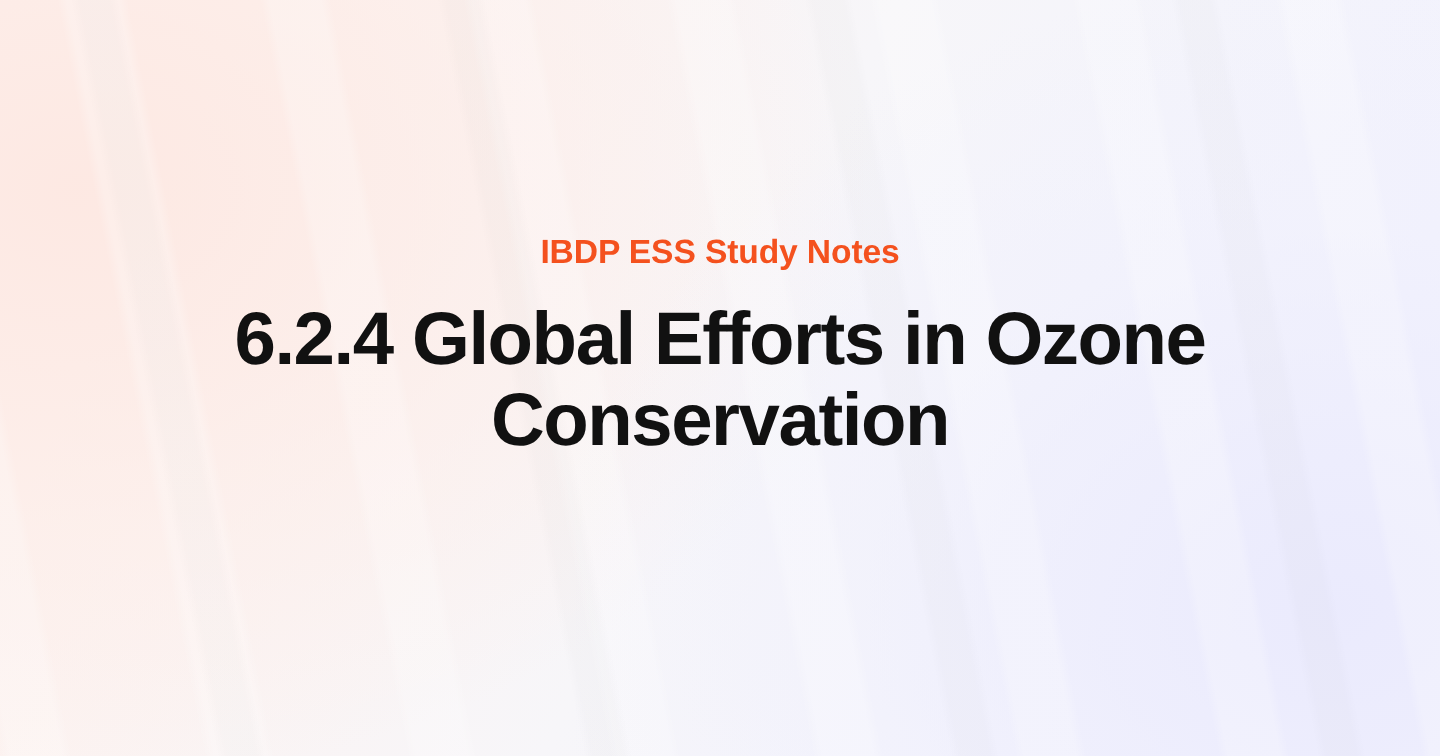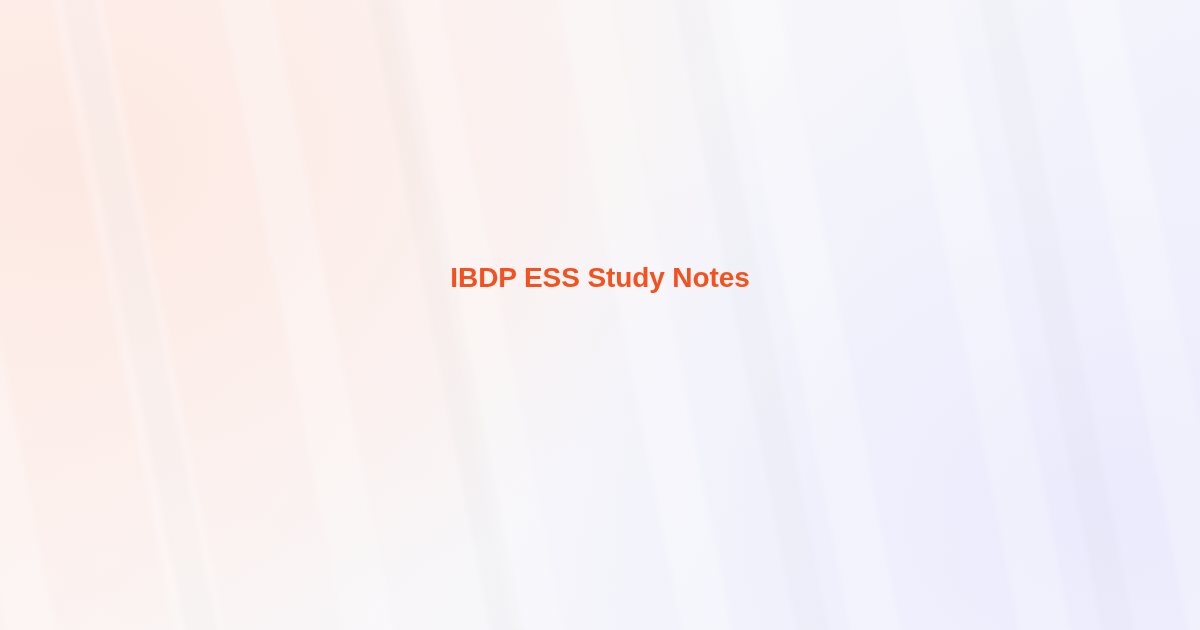--- a/index.html
+++ b/index.html
@@ -155,15 +155,16 @@
 
 <div class="og-card">
 
   <div class="bg-tint-warm"></div>
   <div class="bg-tint-cool"></div>
   <div class="bg-bands"></div>
   <div class="bg-bands-2"></div>
 
   <div class="hero-content">
     <span class="eyebrow">IBDP ESS Study Notes</span>
+    <h1 class="hero-title">6.2.4 Global Efforts in Ozone Conservation</h1>
   </div>
 
 </div>
 
 </body></html>

